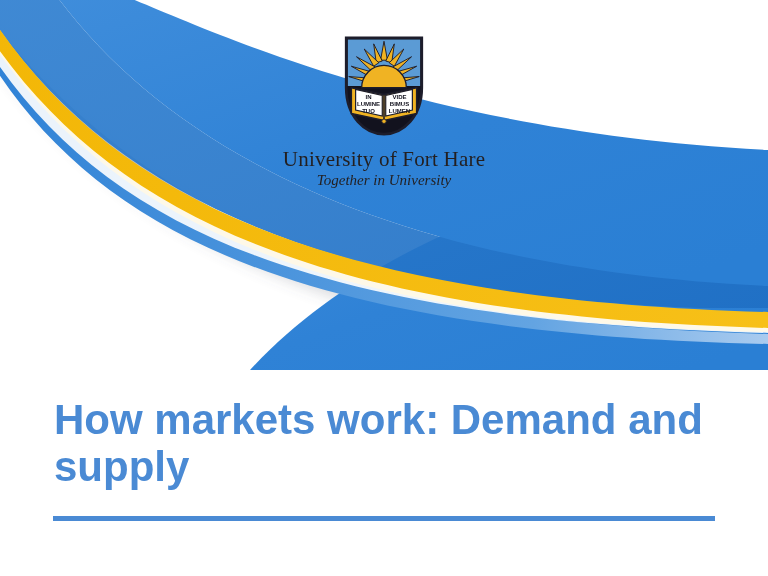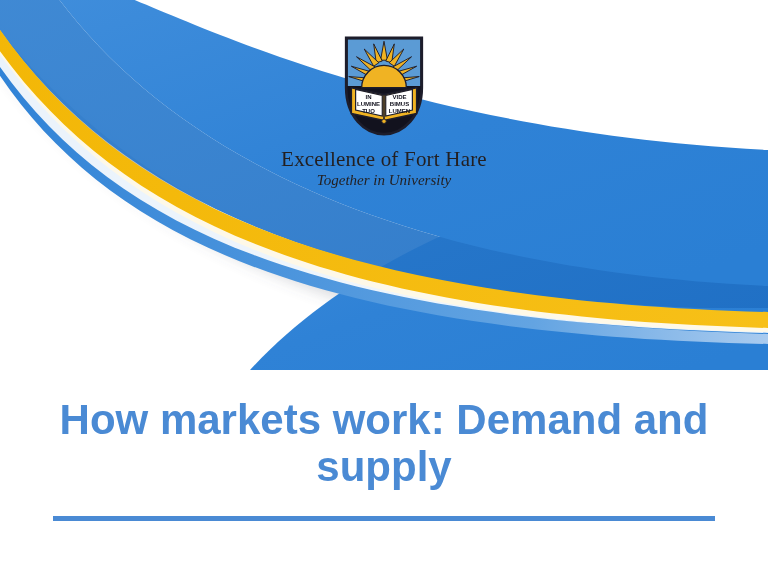--- a/index.html
+++ b/index.html
@@ -62,21 +62,21 @@
     color: #231f20;
     white-space: nowrap;
   }
 
   
   #title-block {
     position: absolute;
     left: 54px;
     top: 396px;
     width: 660px;
-    text-align: center;
+    text-align: left;
   }
   #slide-title {
     font-family: "Liberation Sans", sans-serif;
     font-weight: bold;
     font-size: 42px;
     line-height: 47px;
     color: #4a8ad4;
     margin: 0;
   }
   #title-rule {
@@ -181,21 +181,21 @@
         <text x="32" y="83">LUMINE</text>
         <text x="32" y="91">TUO</text>
         <text x="68" y="75">VIDE</text>
         <text x="68" y="83">BIMUS</text>
         <text x="68" y="91">LUMEN</text>
       </g>
 
       <circle cx="50" cy="101" r="2.6" fill="#f0b323" stroke="#1d1d2b" stroke-width="1"></circle>
     </svg>
 
-    <div id="uni-name">Excellence of Fort Hare</div>
+    <div id="uni-name">University of Fort Hare</div>
     <div id="uni-tagline">Together in University</div>
   </div>
 
   <div id="title-block">
     <h1 id="slide-title">How markets work: Demand and supply</h1>
   </div>
   <div id="title-rule"></div>
 
 </div>
 

